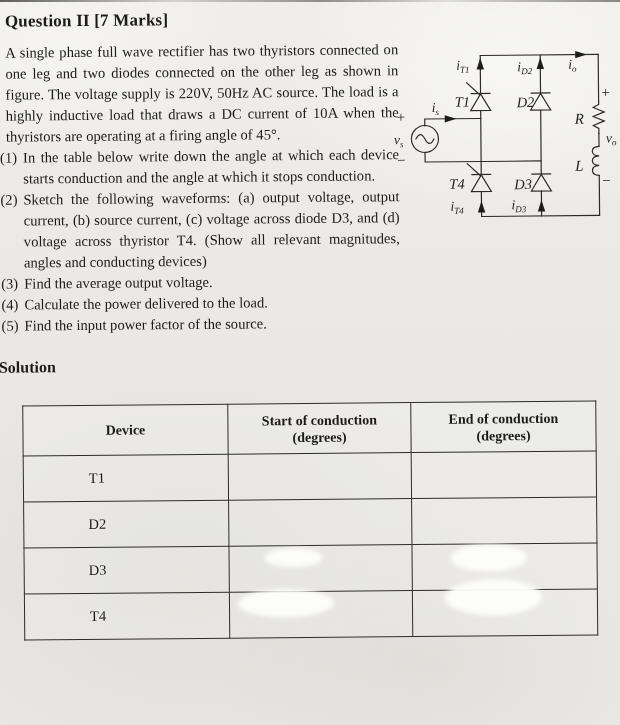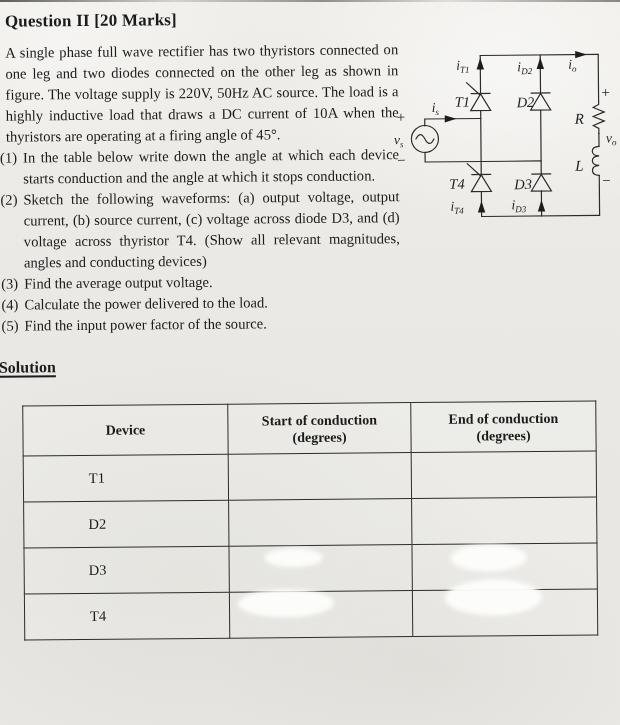--- a/index.html
+++ b/index.html
@@ -22,21 +22,21 @@
 
   .title { position:absolute; left:8px; top:9px; font-size:17px; font-weight:bold; letter-spacing:.2px; }
   .title .u { text-decoration-thickness:1.6px; text-underline-offset:3px; }
 
   .textblock { position:absolute; left:8px; top:40px; width:393px; font-size:14.6px; line-height:21px; }
   .para { text-align:justify; margin:0 0 0 0; }
   .qitem { position:relative; padding-left:17px; text-align:justify; }
   .qitem .marker { position:absolute; left:-6px; top:0; }
 
   .solution { position:absolute; left:-1px; top:356px; font-size:16px; font-weight:bold;
-              text-decoration:underline; text-decoration-thickness:1.6px; text-underline-offset:3px; }
+              text-decoration-thickness:1.6px; text-underline-offset:3px; }
 
   .circuit { position:absolute; left:395px; top:40px; }
   .circuit text { font-family:"Liberation Serif", serif; font-style:italic; fill:#222; }
   .circuit .sign { font-style:normal; font-size:15px; }
 
   .soltable { position:absolute; left:22px; top:403px; border-collapse:collapse; table-layout:fixed;
               width:573px; background:rgba(248,247,244,0.25); }
   .soltable td { border:1px solid #2e2d2c; padding:0; vertical-align:middle; }
   .soltable .hrow td { height:49px; text-align:center; font-weight:bold; font-size:14px; line-height:17px; }
   .soltable .drow td { height:45px; }
@@ -46,21 +46,21 @@
               filter:blur(2px); z-index:3; }
 </style>
 </head>
 <body>
 
 <div class="page">
   <div class="scan-edge"></div>
   <div class="sheet">
 
     <div class="title">
-      <span class="u">Question II</span><span> [20 Marks]</span>
+      <span class="u">Question II</span><span> [7 Marks]</span>
     </div>
 
     <div class="textblock">
       <p class="para">A single phase full wave rectifier has two thyristors connected on one leg and two diodes connected on the other leg as shown in figure. The voltage supply is 220V, 50Hz AC source. The load is a highly inductive load that draws a DC current of 10A when the thyristors are operating at a firing angle of 45°.</p>
       <div class="qitem">
         <span class="marker">(1)</span>
         <span>In the table below write down the angle at which each device starts conduction and the angle at which it stops conduction.</span>
       </div>
       <div class="qitem">
         <span class="marker">(2)</span>

